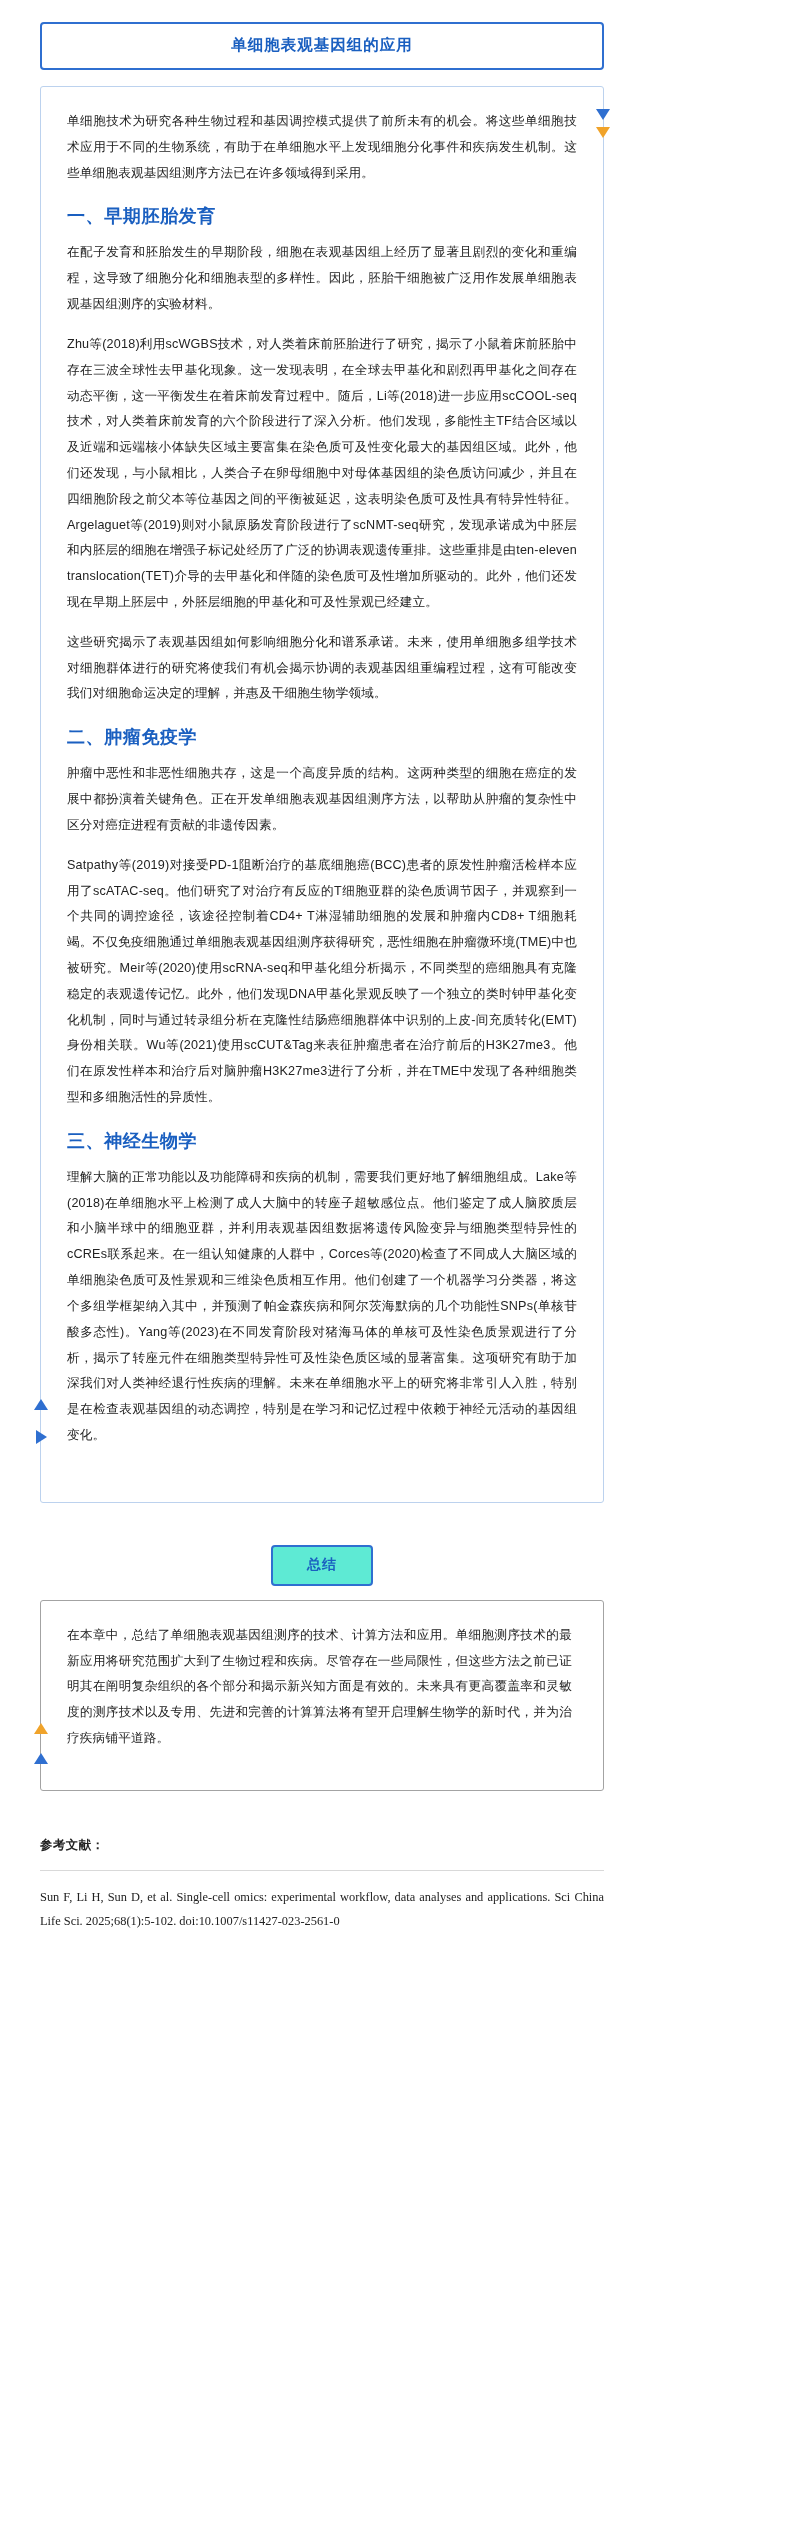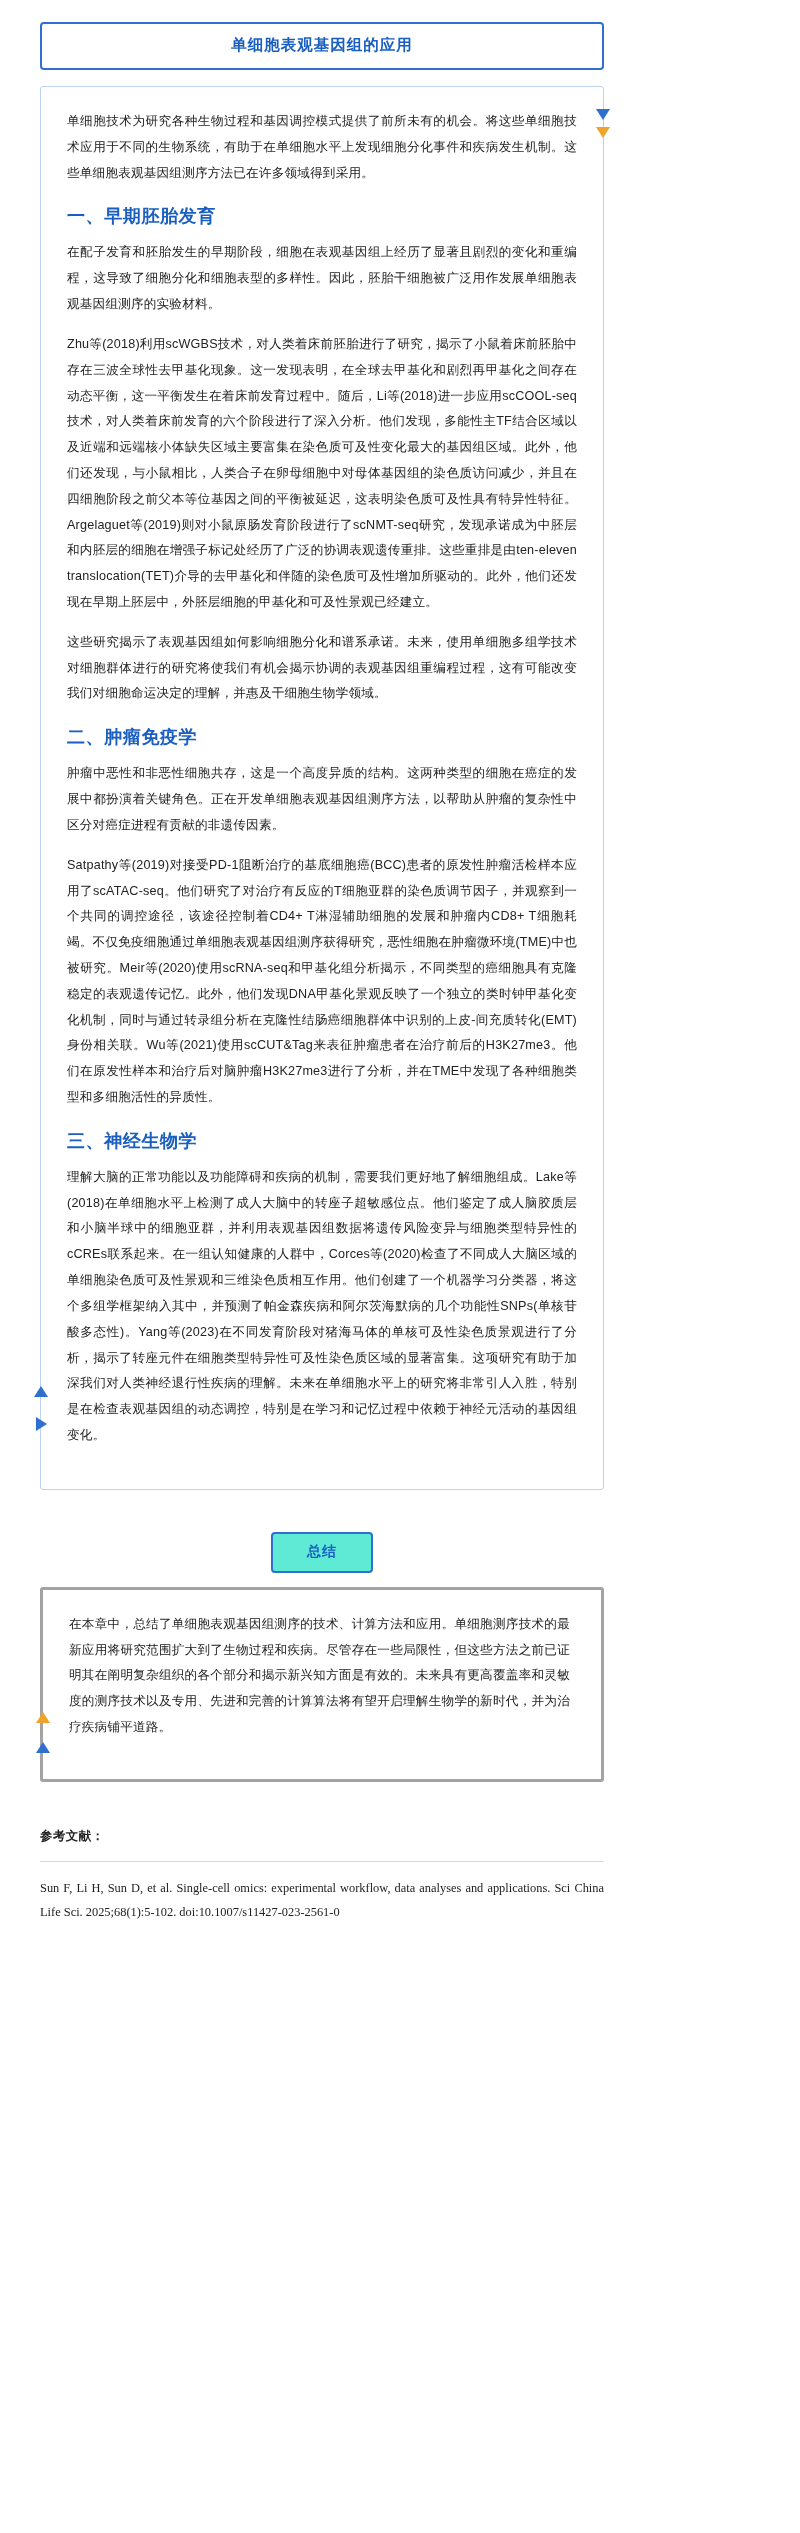--- a/index.html
+++ b/index.html
@@ -34,21 +34,21 @@
     font-weight: bold;
     letter-spacing: 1px;
     background: #ffffff;
   }
 
   
   .content-box {
     margin: 16px 40px 0 40px;
     border: 1px solid #bcd2ee;
     border-radius: 3px;
-    padding: 22px 26px 26px 26px;
+    padding: 22px 26px 39px 26px;
     position: relative;
     background: #fff;
   }
 
   p.para {
     margin: 0 0 14px 0;
     font-size: 12.6px;
     line-height: 2.05;
     color: #222;
     text-align: justify;
@@ -77,21 +77,21 @@
     text-align: center;
     padding: 9px 34px 10px 34px;
     color: #1a5fc0;
     font-size: 14px;
     font-weight: bold;
     letter-spacing: 1px;
     background: #5eead4;
   }
   .summary-box {
     margin: 14px 40px 0 40px;
-    border: 3px solid #a3a3a3;
+    border: 1px solid #a3a3a3;
     border-radius: 3px;
     padding: 22px 31px 24px 26px;
     position: relative;
     background: #fff;
   }
 
   
   .refs {
     margin: 46px 40px 0 40px;
     font-family: Liberation Serif, serif;

